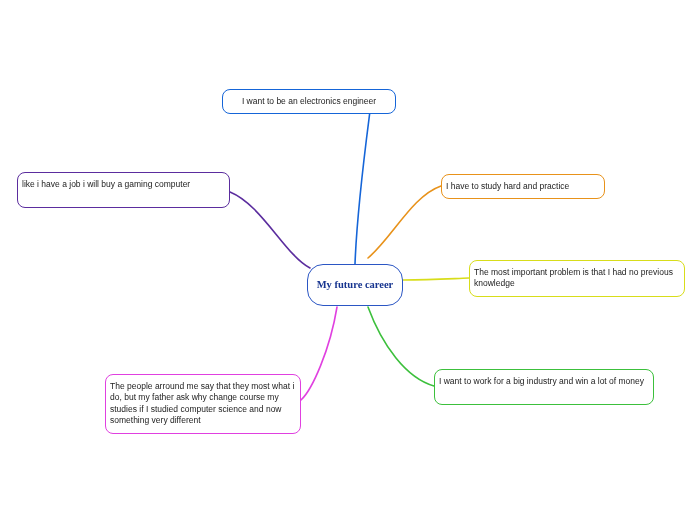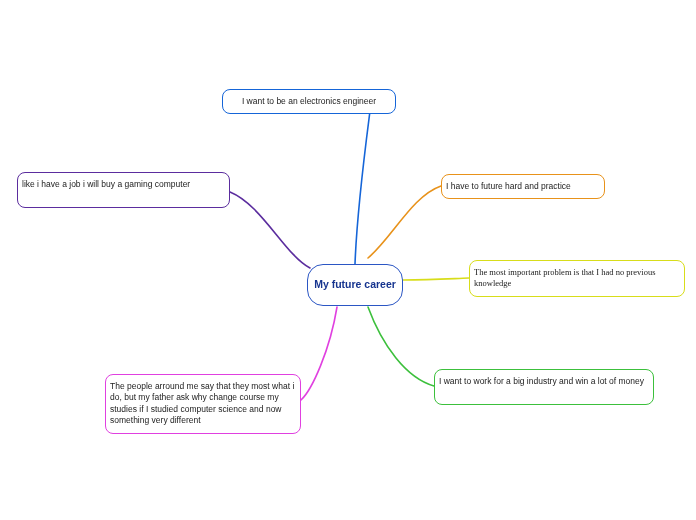--- a/index.html
+++ b/index.html
@@ -43,37 +43,38 @@
     background: #ffffff;
     border: 1.3px solid #2b56c4;
     color: #16348f;
     font-size: 10.5px;
     font-weight: bold;
     line-height: 1.3;
     text-align: center;
     display: flex;
     align-items: center;
     justify-content: center;
+    font-family: Liberation Serif, serif;
   }
 </style>
 </head>
 <body>
 
 <div id="canvas">
   <svg class="links" viewBox="0 0 696 520">
       <path d="M 355 264 C 357 210 365 150 370 111" stroke="#1565d8" stroke-width="1.6" fill="none" stroke-linecap="round"></path>
       <path d="M 310 268 C 285 255 262 205 230 192" stroke="#5b2d9e" stroke-width="1.6" fill="none" stroke-linecap="round"></path>
       <path d="M 368 258 C 392 238 412 196 441 186" stroke="#e8921a" stroke-width="1.6" fill="none" stroke-linecap="round"></path>
       <path d="M 403 280 C 430 280 445 279 469 278" stroke="#d8dd1a" stroke-width="1.6" fill="none" stroke-linecap="round"></path>
       <path d="M 368 307 C 382 345 406 378 434 386" stroke="#3cc03c" stroke-width="1.6" fill="none" stroke-linecap="round"></path>
       <path d="M 337 307 C 330 350 312 390 301 400" stroke="#e040e0" stroke-width="1.6" fill="none" stroke-linecap="round"></path>
     </svg>
   <div id="nodes">
       <div class="node" style="left: 222px; top: 89px; width: 174px; min-height: 22px; border: 1.1px solid rgb(21, 101, 216); text-align: center; display: flex; align-items: center; justify-content: center;"><span>I want to be an electronics engineer</span></div>
       <div class="node" style="left: 17px; top: 172px; width: 213px; min-height: 36px; border: 1.1px solid rgb(91, 45, 158); text-align: left;"><span>like i have a job i will buy a gaming computer</span></div>
-      <div class="node" style="left: 441px; top: 174px; width: 164px; min-height: 22px; border: 1.1px solid rgb(232, 146, 26); text-align: left;"><span>I have to future hard and practice</span></div>
-      <div class="node" style="left: 469px; top: 260px; width: 216px; min-height: 36px; border: 1.1px solid rgb(216, 221, 26); text-align: left; font-family: Liberation Serif, serif;"><span>The most important problem is that I had no previous knowledge</span></div>
+      <div class="node" style="left: 441px; top: 174px; width: 164px; min-height: 22px; border: 1.1px solid rgb(232, 146, 26); text-align: left;"><span>I have to study hard and practice</span></div>
+      <div class="node" style="left: 469px; top: 260px; width: 216px; min-height: 36px; border: 1.1px solid rgb(216, 221, 26); text-align: left;"><span>The most important problem is that I had no previous knowledge</span></div>
       <div class="node" style="left: 434px; top: 369px; width: 220px; min-height: 36px; border: 1.1px solid rgb(60, 192, 60); text-align: left;"><span>I want to work for a big industry and win a lot of money</span></div>
       <div class="node" style="left: 105px; top: 374px; width: 196px; min-height: 56px; border: 1.1px solid rgb(224, 64, 224); text-align: left;"><span>The people arround me say that they most what i do, but my father ask why change course my studies if I studied computer science and now something very different</span></div>
     </div>
   <div class="center-node" id="center-node" style="left: 307px; top: 264px; width: 96px; height: 42px; border-color: rgb(43, 86, 196); color: rgb(22, 52, 143);">My future
 career</div>
 </div>
 
 </body></html>

